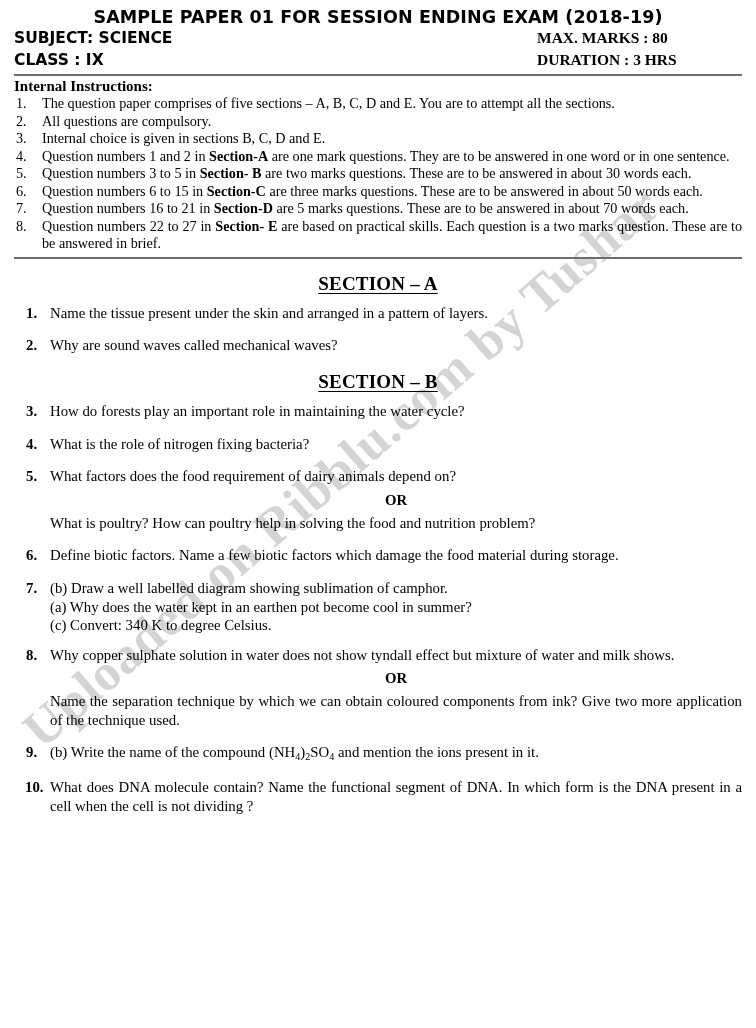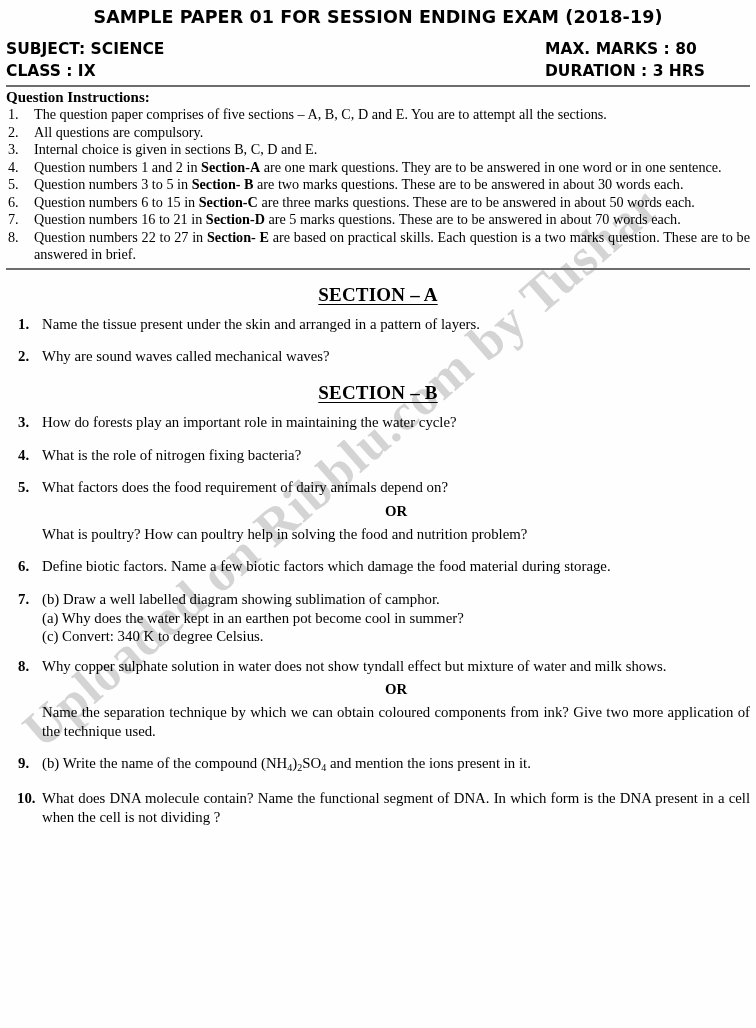--- a/index.html
+++ b/index.html
@@ -30,21 +30,21 @@
     letter-spacing: 1px;
     color: rgba(150,150,150,0.40);
     white-space: nowrap;
     pointer-events: none;
     z-index: 0;
   }
 
   .content {
     position: relative;
     z-index: 2;
-    padding: 0 6px;
+    padding: 0 14px;
   }
 
   
   .doc-title {
     text-align: center;
     font-family: "DejaVu Sans", "Liberation Sans", sans-serif;
     font-weight: bold;
     font-size: 17.5px;
     letter-spacing: 0.1px;
     margin: 7px 0 0 0;
@@ -53,23 +53,23 @@
   }
   .meta-row {
     display: flex;
     justify-content: space-between;
     align-items: baseline;
     font-family: "DejaVu Sans", "Liberation Sans", sans-serif;
     font-weight: bold;
     font-size: 15.5px;
     line-height: 1.42;
   }
-  .meta-row.first { margin-top: 11px; }
+  .meta-row.first { }
   .meta-left  { text-align: left; }
-  .meta-right { text-align: left; min-width: 205px; }
+  .meta-right { text-align: left; min-width: 205px; font-family: Liberation Serif, serif; }
 
   hr.rule {
     border: none;
     border-top: 2px solid #6d6d6d;
     margin: 3px 0 2px 0;
     height: 0;
   }
   hr.rule.bottom { margin: 4px 0 0 0; }
 
   
@@ -156,21 +156,21 @@
       <div class="meta-left">SUBJECT: SCIENCE</div>
       <div class="meta-right">MAX. MARKS : 80</div>
     </div>
     <div class="meta-row">
       <div class="meta-left">CLASS : IX</div>
       <div class="meta-right">DURATION : 3 HRS</div>
     </div>
 
     <hr class="rule">
 
-    <div class="gi-title">Question Instructions:</div>
+    <div class="gi-title">Internal Instructions:</div>
     <ol class="instructions" id="instructions-list">
         <li><span class="num">1.</span><span>The question paper comprises of five sections – A, B, C, D and E. You are to attempt all the sections.</span></li>
         <li><span class="num">2.</span><span>All questions are compulsory.</span></li>
         <li><span class="num">3.</span><span>Internal choice is given in sections B, C, D and E.</span></li>
         <li><span class="num">4.</span><span>Question numbers 1 and 2 in </span><span class="b">Section-A</span><span> are one mark questions. They are to be answered in one word or in one sentence.</span></li>
         <li><span class="num">5.</span><span>Question numbers 3 to 5 in </span><span class="b">Section- B</span><span> are two marks questions. These are to be answered in about 30 words each.</span></li>
         <li><span class="num">6.</span><span>Question numbers 6 to 15 in </span><span class="b">Section-C</span><span> are three marks questions. These are to be answered in about 50 words each.</span></li>
         <li><span class="num">7.</span><span>Question numbers 16 to 21 in </span><span class="b">Section-D</span><span> are 5 marks questions. These are to be answered in about 70 words each.</span></li>
         <li><span class="num">8.</span><span>Question numbers 22 to 27 in </span><span class="b">Section- E</span><span> are based on practical skills. Each question is a two marks question. These are to be answered in brief.</span></li>
       </ol>

